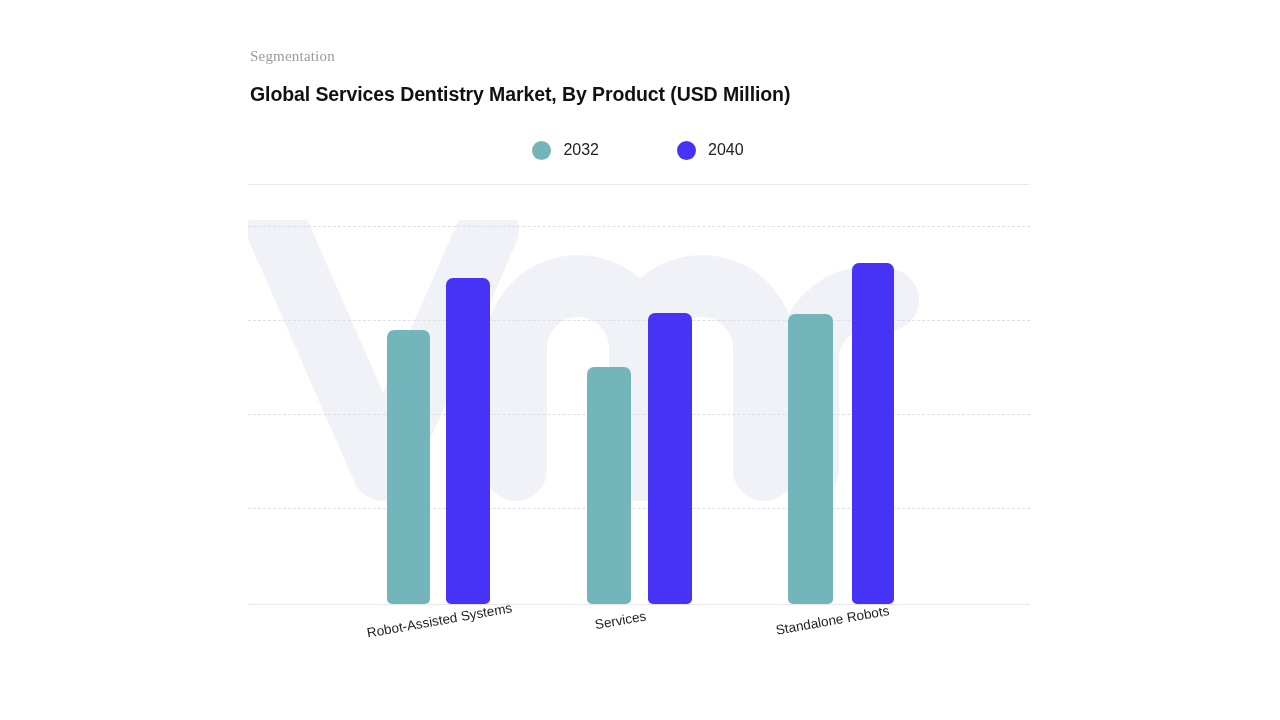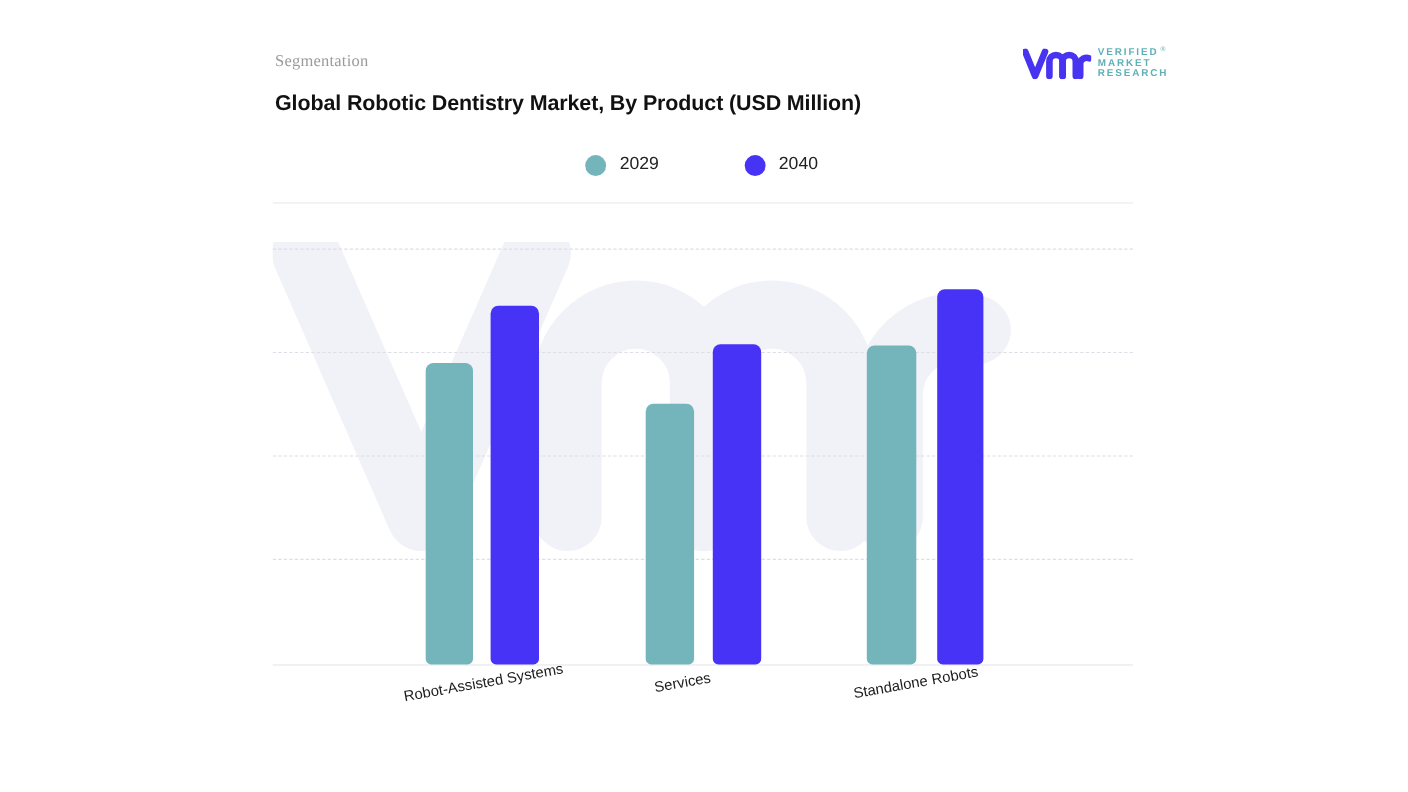--- a/index.html
+++ b/index.html
@@ -82,41 +82,27 @@
     font-size:13.5px;color:#1c1c1c;line-height:17px;
     transform:rotate(-10deg);transform-origin:50% 0%;
   }
 </style>
 </head>
 <body>
 
 <div class="page">
 
   <div class="eyebrow">Segmentation</div>
-  <div class="title">Global Robotic Dentistry Market, By Product (USD Million)</div>
+  <div class="title">Global Services Dentistry Market, By Product (USD Million)</div>
 
-  <div class="logo">
-    <svg class="logo-mark" viewBox="0 0 62 28" xmlns="http://www.w3.org/2000/svg">
-      <path d="M2 3 L11 25 L20 3" fill="none" stroke="#4733f0" stroke-width="6" stroke-linecap="round" stroke-linejoin="round"></path>
-      <path d="M24 25 L24 12 A6 6 0 0 1 36 12 L36 25" fill="none" stroke="#4733f0" stroke-width="6" stroke-linecap="round" stroke-linejoin="round"></path>
-      <path d="M36 25 L36 12 A6 6 0 0 1 48 12 L48 25" fill="none" stroke="#4733f0" stroke-width="6" stroke-linecap="round" stroke-linejoin="round"></path>
-      <path d="M52 25 L52 13 A6 6 0 0 1 60 9" fill="none" stroke="#4733f0" stroke-width="6" stroke-linecap="round" stroke-linejoin="round"></path>
-    </svg>
-    <div class="logo-text">
-      <span>VERIFIED</span>
-      <span>MARKET</span>
-      <span>RESEARCH</span>
-    </div>
-    <div class="logo-reg">®</div>
-  </div>
 
   <div class="legend">
     <div class="legend-item">
       <span class="legend-dot" style="background:#74b5bb"></span>
-      <span class="legend-label">2029</span>
+      <span class="legend-label">2032</span>
     </div>
     <div class="legend-item">
       <span class="legend-dot" style="background:#4733f5"></span>
       <span class="legend-label">2040</span>
     </div>
   </div>
 
   <div class="sep"></div>
 
   <div class="plot">

